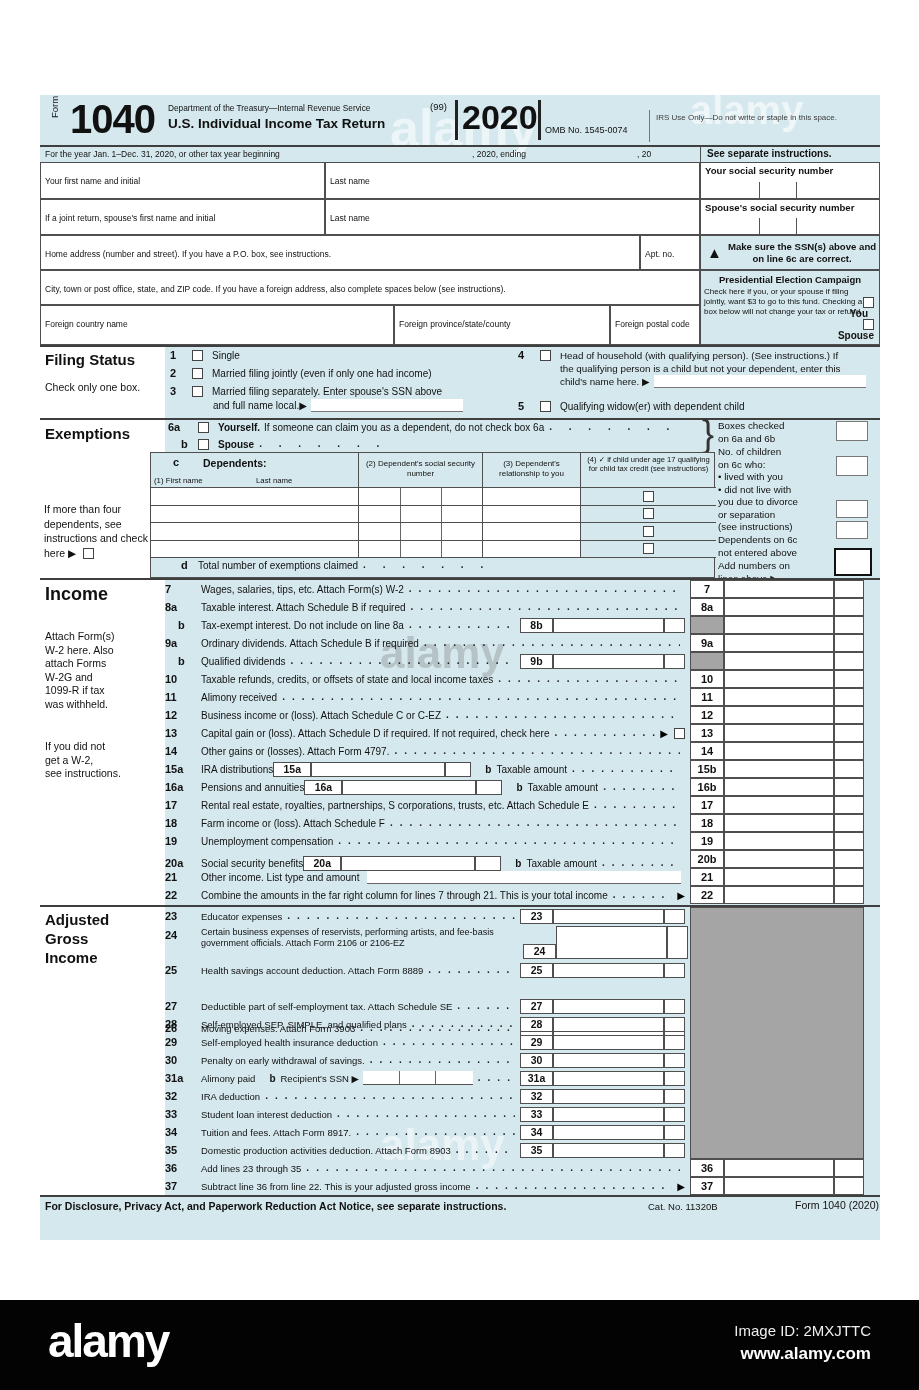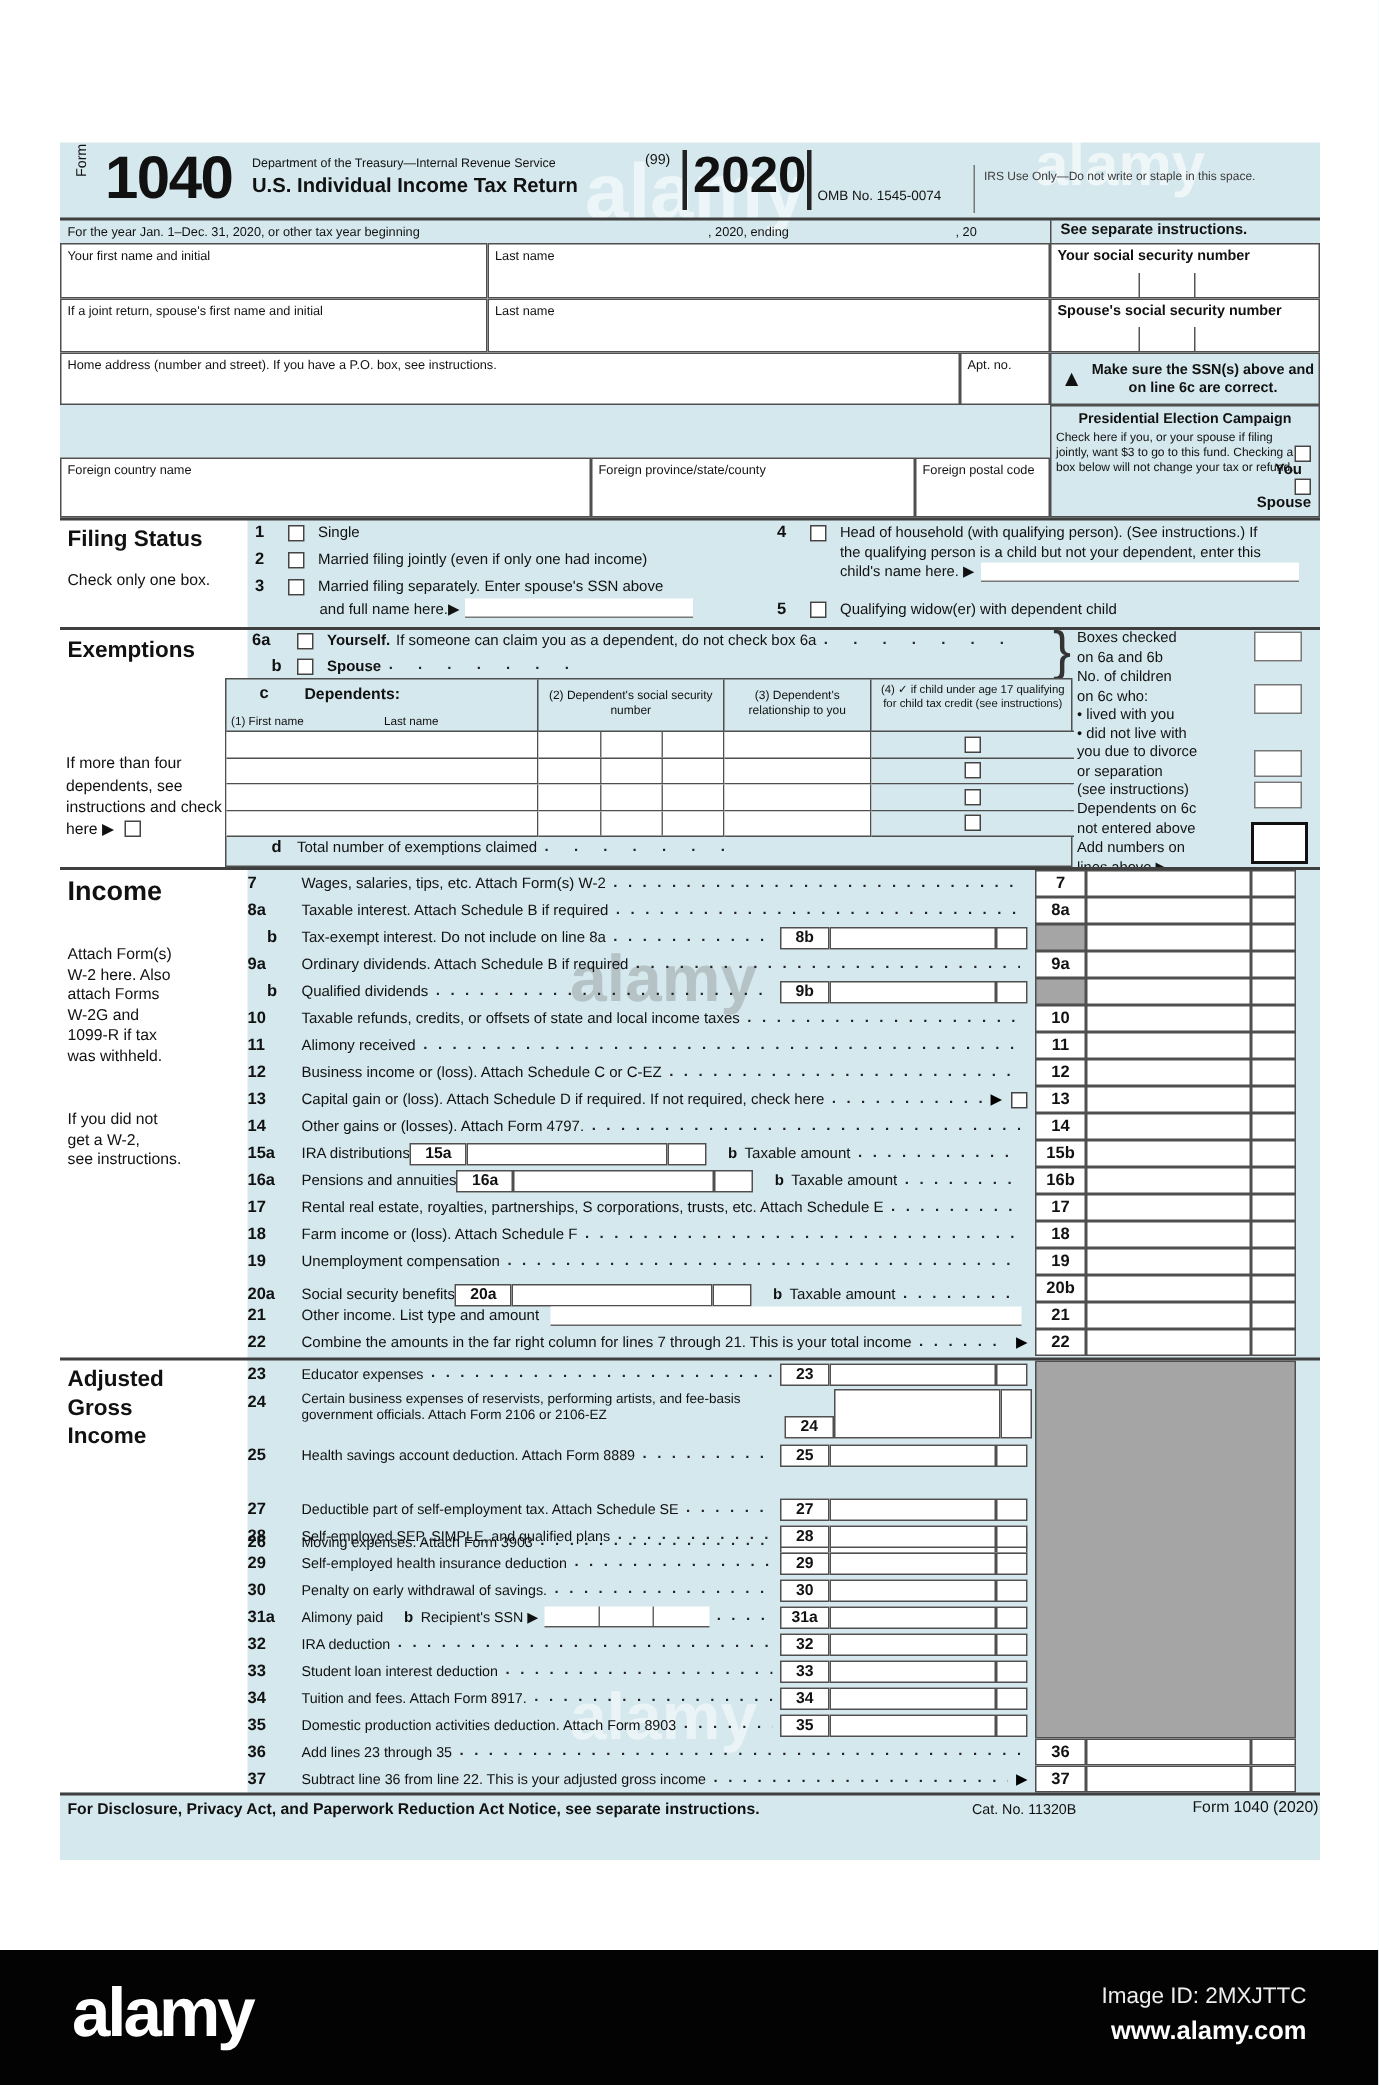--- a/index.html
+++ b/index.html
@@ -6,21 +6,21 @@
   #canvas{position:relative;width:919px;height:1390px;background:#fff;overflow:hidden;}
   .abs{position:absolute;}
   .nw{white-space:nowrap;}
   .pre{white-space:pre-line;}
   .b{font-weight:bold;}
   .bluebg{position:absolute;background:#d5e8ee;}
   .whitebg{position:absolute;background:#ffffff;}
   .hr{position:absolute;left:40px;width:840px;height:2px;background:#3f3f3f;}
   .vbar{position:absolute;width:2.5px;background:#222;}
   .fbox{position:absolute;background:#fff;border:1.2px solid #4f4f4f;box-sizing:border-box;}
-  .fbox .lab{display:block;font-size:8.5px;padding:2px 4px;color:#111;}
+  .fbox .lab{display:block;font-size:8.5px;padding:13px 4px;color:#111;}
   .fbox .labb{display:block;font-size:9.6px;font-weight:bold;padding:2px 4px;}
   .tick{position:absolute;bottom:0;width:1.3px;height:16px;background:#555;}
   .cb{display:inline-block;width:11px;height:11px;background:#fff;border:1.2px solid #444;flex:none;box-sizing:border-box;}
   .lead{flex:1 1 0;overflow:hidden;white-space:nowrap;font-weight:bold;letter-spacing:7px;font-size:10px;color:#222;margin:0 5px;height:12px;line-height:12px;align-self:center;min-width:0;}
   .arr{flex:none;font-size:10px;color:#000;}
   
   #income-rows{position:absolute;left:165px;top:580px;width:525px;height:326px;}
   #agi-rows{position:absolute;left:165px;top:907px;width:525px;height:288px;}
   .irow,.arow{position:absolute;left:0;right:0;height:18px;display:flex;align-items:center;padding-right:5px;box-sizing:border-box;}
   .rnum{width:36px;flex:none;font-weight:bold;font-size:11px;}
@@ -130,20 +130,23 @@
       <span class="lab">Home address (number and street). If you have a P.O. box, see instructions.</span>
     </div>
   <div class="fbox" style="left:640px;top:235px;width:60px;height:35px;">
       <span class="lab">Apt. no.</span>
     </div>
   <div class="fbox" style="left:700px;top:235px;width:180px;height:35px;background:#d5e8ee;">
     <span class="abs" style="left:6px;top:8px;font-size:15px;">▲</span>
     <span class="abs b" style="left:26px;top:5px;width:150px;font-size:9.6px;line-height:11.5px;text-align:center;">Make sure the SSN(s) above and on line 6c are correct.</span>
   </div>
 
+  <div class="fbox" style="left:40px;top:270px;width:660px;height:35px;">
+      <span class="lab">City, town or post office, state, and ZIP code. If you have a foreign address, also complete spaces below (see instructions).</span>
+    </div>
   <div class="fbox" style="left:700px;top:270px;width:180px;height:75px;background:#d5e8ee;">
     <div class="b" style="font-size:9.5px;text-align:center;margin-top:3px;">Presidential Election Campaign</div>
     <div style="font-size:8px;line-height:10px;padding:2px 3px 0 3px;width:172px;box-sizing:border-box;">Check here if you, or your spouse if filing jointly, want $3 to go to this fund. Checking a box below will not change your tax or refund.</div>
     <div class="abs" style="right:5px;bottom:3px;display:flex;align-items:flex-end;flex-direction:column;">
       <span class="cb"></span>
       <span class="b" style="font-size:10px;margin:0 6px 0 3px;">You</span>
       <span class="cb"></span>
       <span class="b" style="font-size:10px;margin-left:3px;">Spouse</span>
     </div>
   </div>
@@ -172,21 +175,21 @@
     <span class="fsnum">2</span>
     <span class="cb"></span>
     <span class="fstext">Married filing jointly (even if only one had income)</span>
   </div>
   <div class="frow" style="left:170px;top:385px;">
     <span class="fsnum">3</span>
     <span class="cb"></span>
     <span class="fstext">Married filing separately. Enter spouse's SSN above</span>
   </div>
   <div class="frow" style="left:213px;top:399px;">
-    <span class="fstext" style="margin-left:0;">and full name here.▶</span>
+    <span class="fstext" style="margin-left:0;">and full name local.▶</span>
     <span class="ulfield" style="width:152px;margin-left:4px;"></span>
   </div>
 
   <div class="frow" style="left:518px;top:349px;align-items:flex-start;">
     <span class="fsnum">4</span>
     <span class="cb" style="margin-top:1px;"></span>
     <span style="margin-left:9px;font-size:9.8px;line-height:13px;width:318px;">
       <span class="nw" style="display:block;">Head of household (with qualifying person). (See instructions.) If</span>
       <span class="nw" style="display:block;">the qualifying person is a child but not your dependent, enter this</span>
       <span class="nw" style="display:flex;align-items:center;">

